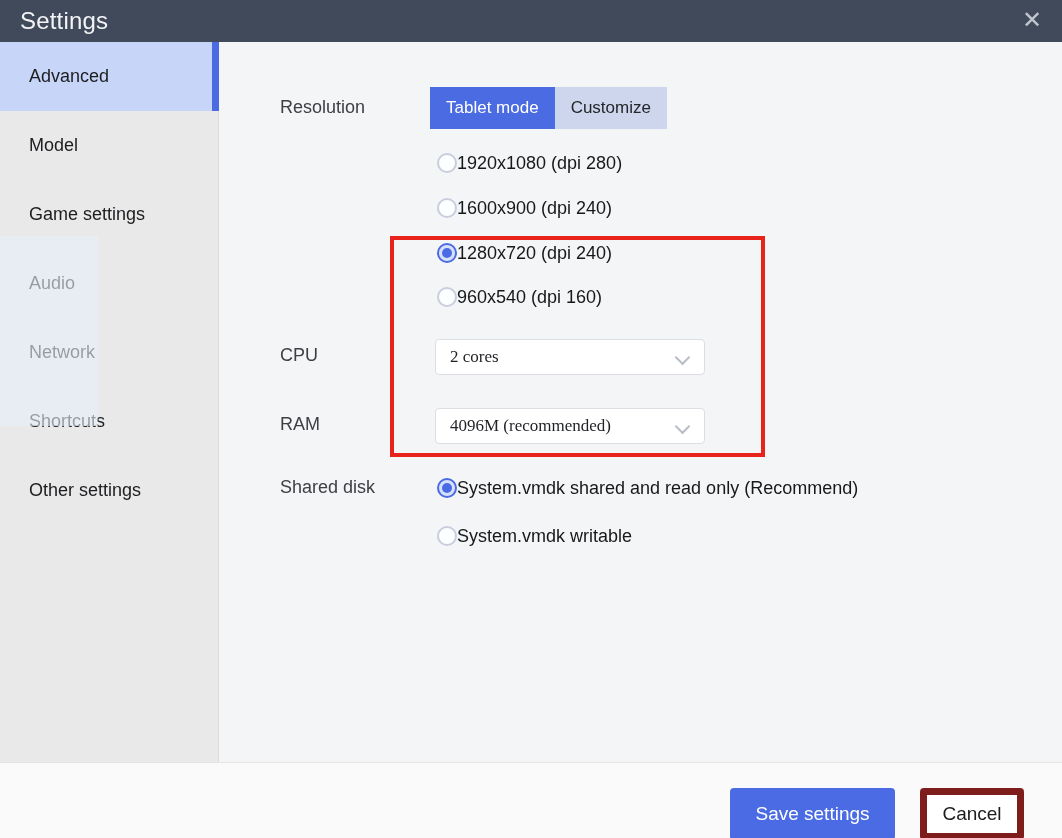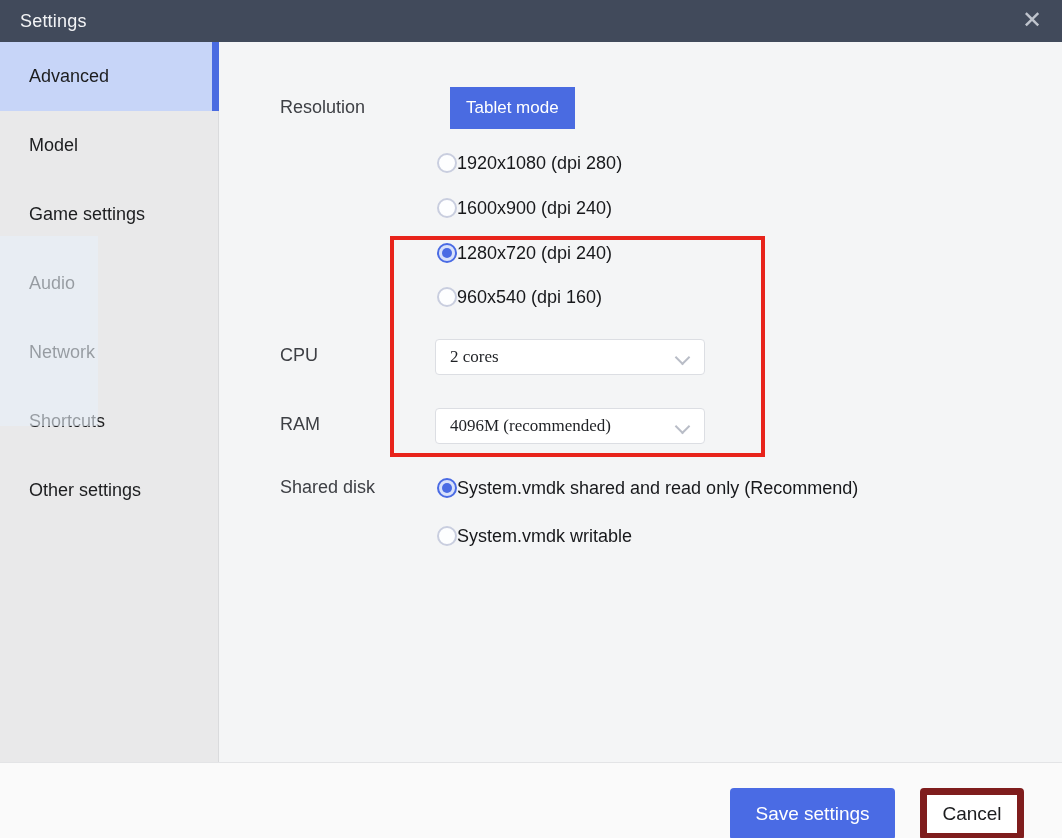--- a/index.html
+++ b/index.html
@@ -8,21 +8,21 @@
     font-family:"Liberation Sans", sans-serif;
     background:#f4f5f6;
     -webkit-font-smoothing:antialiased;
   }
   .abs{position:absolute;}
 
   
   .titlebar{left:0;top:0;width:1062px;height:42px;background:#414a5b;}
   .titlebar .title{
     position:absolute;left:20px;top:0;height:42px;line-height:42px;
-    font-size:18px;color:#f3f4f6;letter-spacing:.2px;
+    font-size:24px;color:#f3f4f6;letter-spacing:.2px;
   }
   .close-btn{
     position:absolute;right:10px;top:0;width:40px;height:40px;
     display:flex;align-items:center;justify-content:center;
     color:#bfc4cd;font-size:24px;line-height:1;cursor:pointer;
     font-weight:300;
   }
 
   
   .sidebar{
@@ -45,21 +45,20 @@
 
   
   .main{left:220px;top:42px;width:842px;height:720px;background:#f4f5f6;}
 
   .field-label{position:absolute;font-size:18px;color:#3e4045;}
 
   
   .tabbar{
     position:absolute;left:430px;top:87px;height:42px;display:flex;
     background:#cdd6ec;
-    margin-left:20px;
   }
   .tab{
     display:flex;align-items:center;padding:0 16px;font-size:17px;
     color:#24262b;cursor:pointer;white-space:nowrap;
   }
   .tab.active{background:#4a6be1;color:#ffffff;}
 
   
   .radio-row{
     position:absolute;left:437px;display:flex;align-items:center;gap:0;
@@ -143,20 +142,21 @@
   </div>
 </div>
 <div class="abs side-overlay"></div>
 
 <div class="abs main"></div>
 
 <div class="field-label" style="left:280px;top:97px;">Resolution</div>
 
 <div class="tabbar">
   <div class="tab active">Tablet mode</div>
+  <div class="tab">Customize</div>
 </div>
 
 <div class="radio-row" style="top:150px;">
   <span class="radio"></span>
   <span class="radio-label">1920x1080 (dpi 280)</span>
 </div>
 <div class="radio-row" style="top:195px;">
   <span class="radio"></span>
   <span class="radio-label">1600x900 (dpi 240)</span>
 </div>

